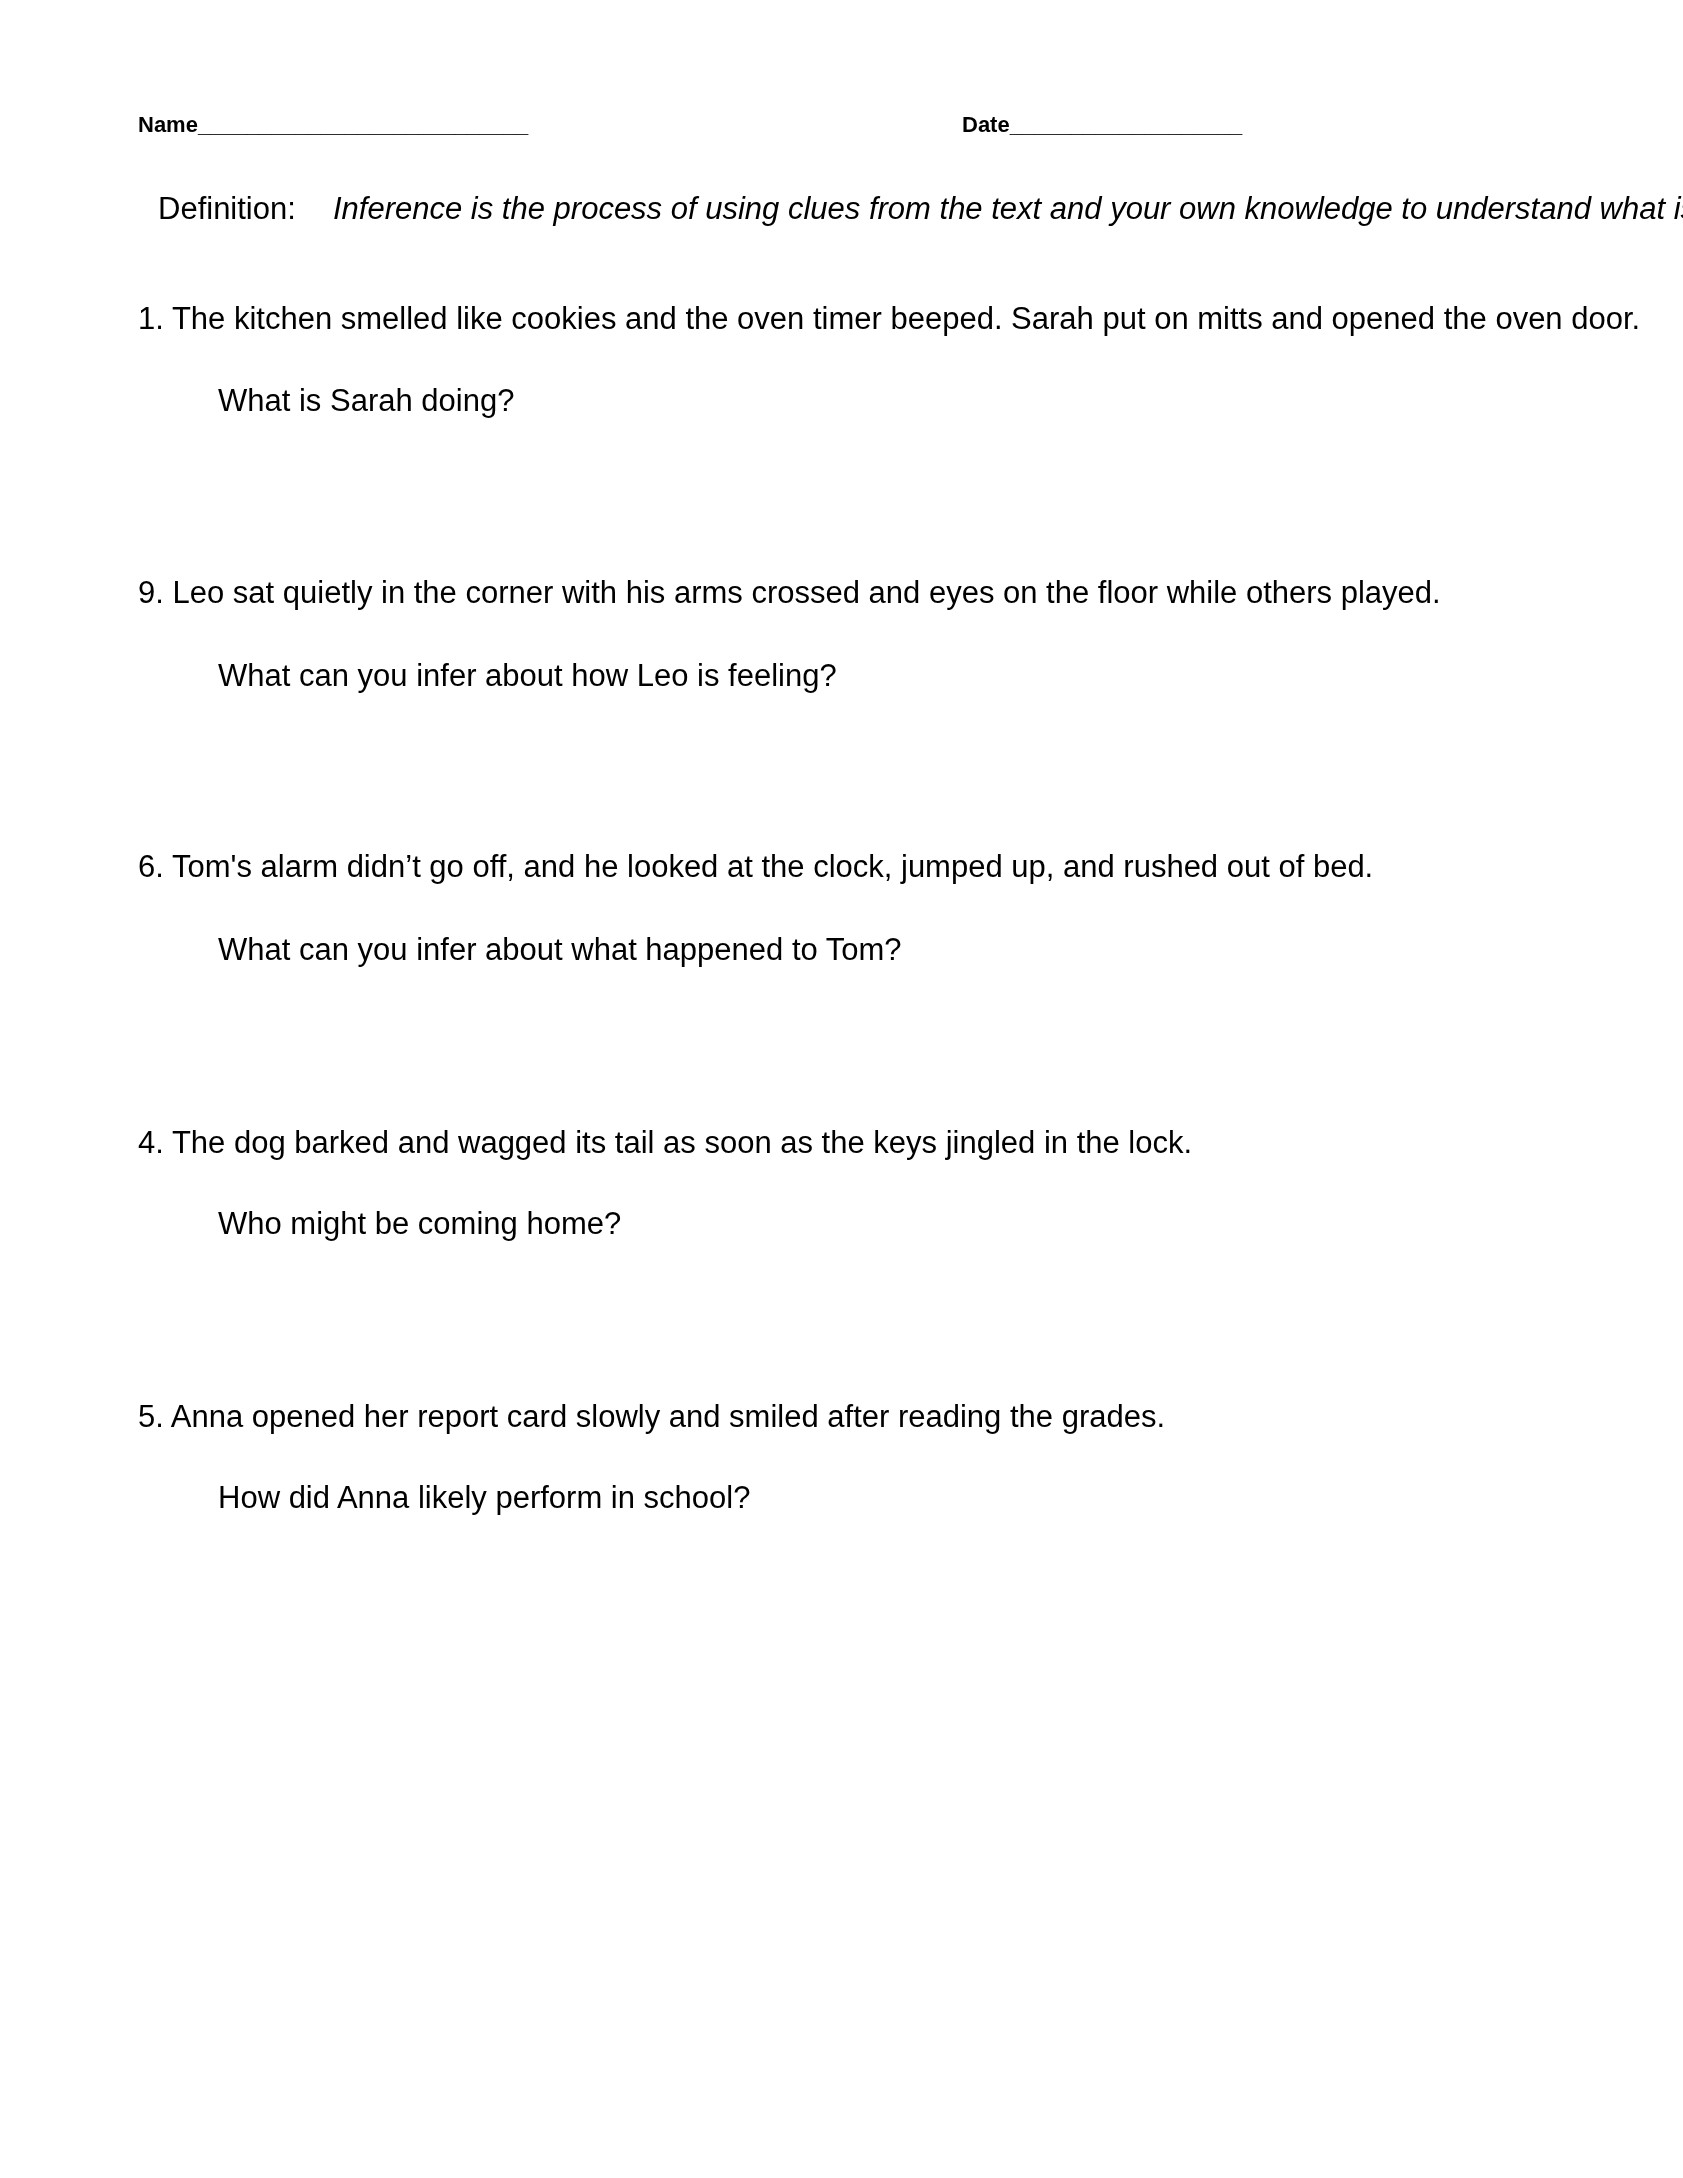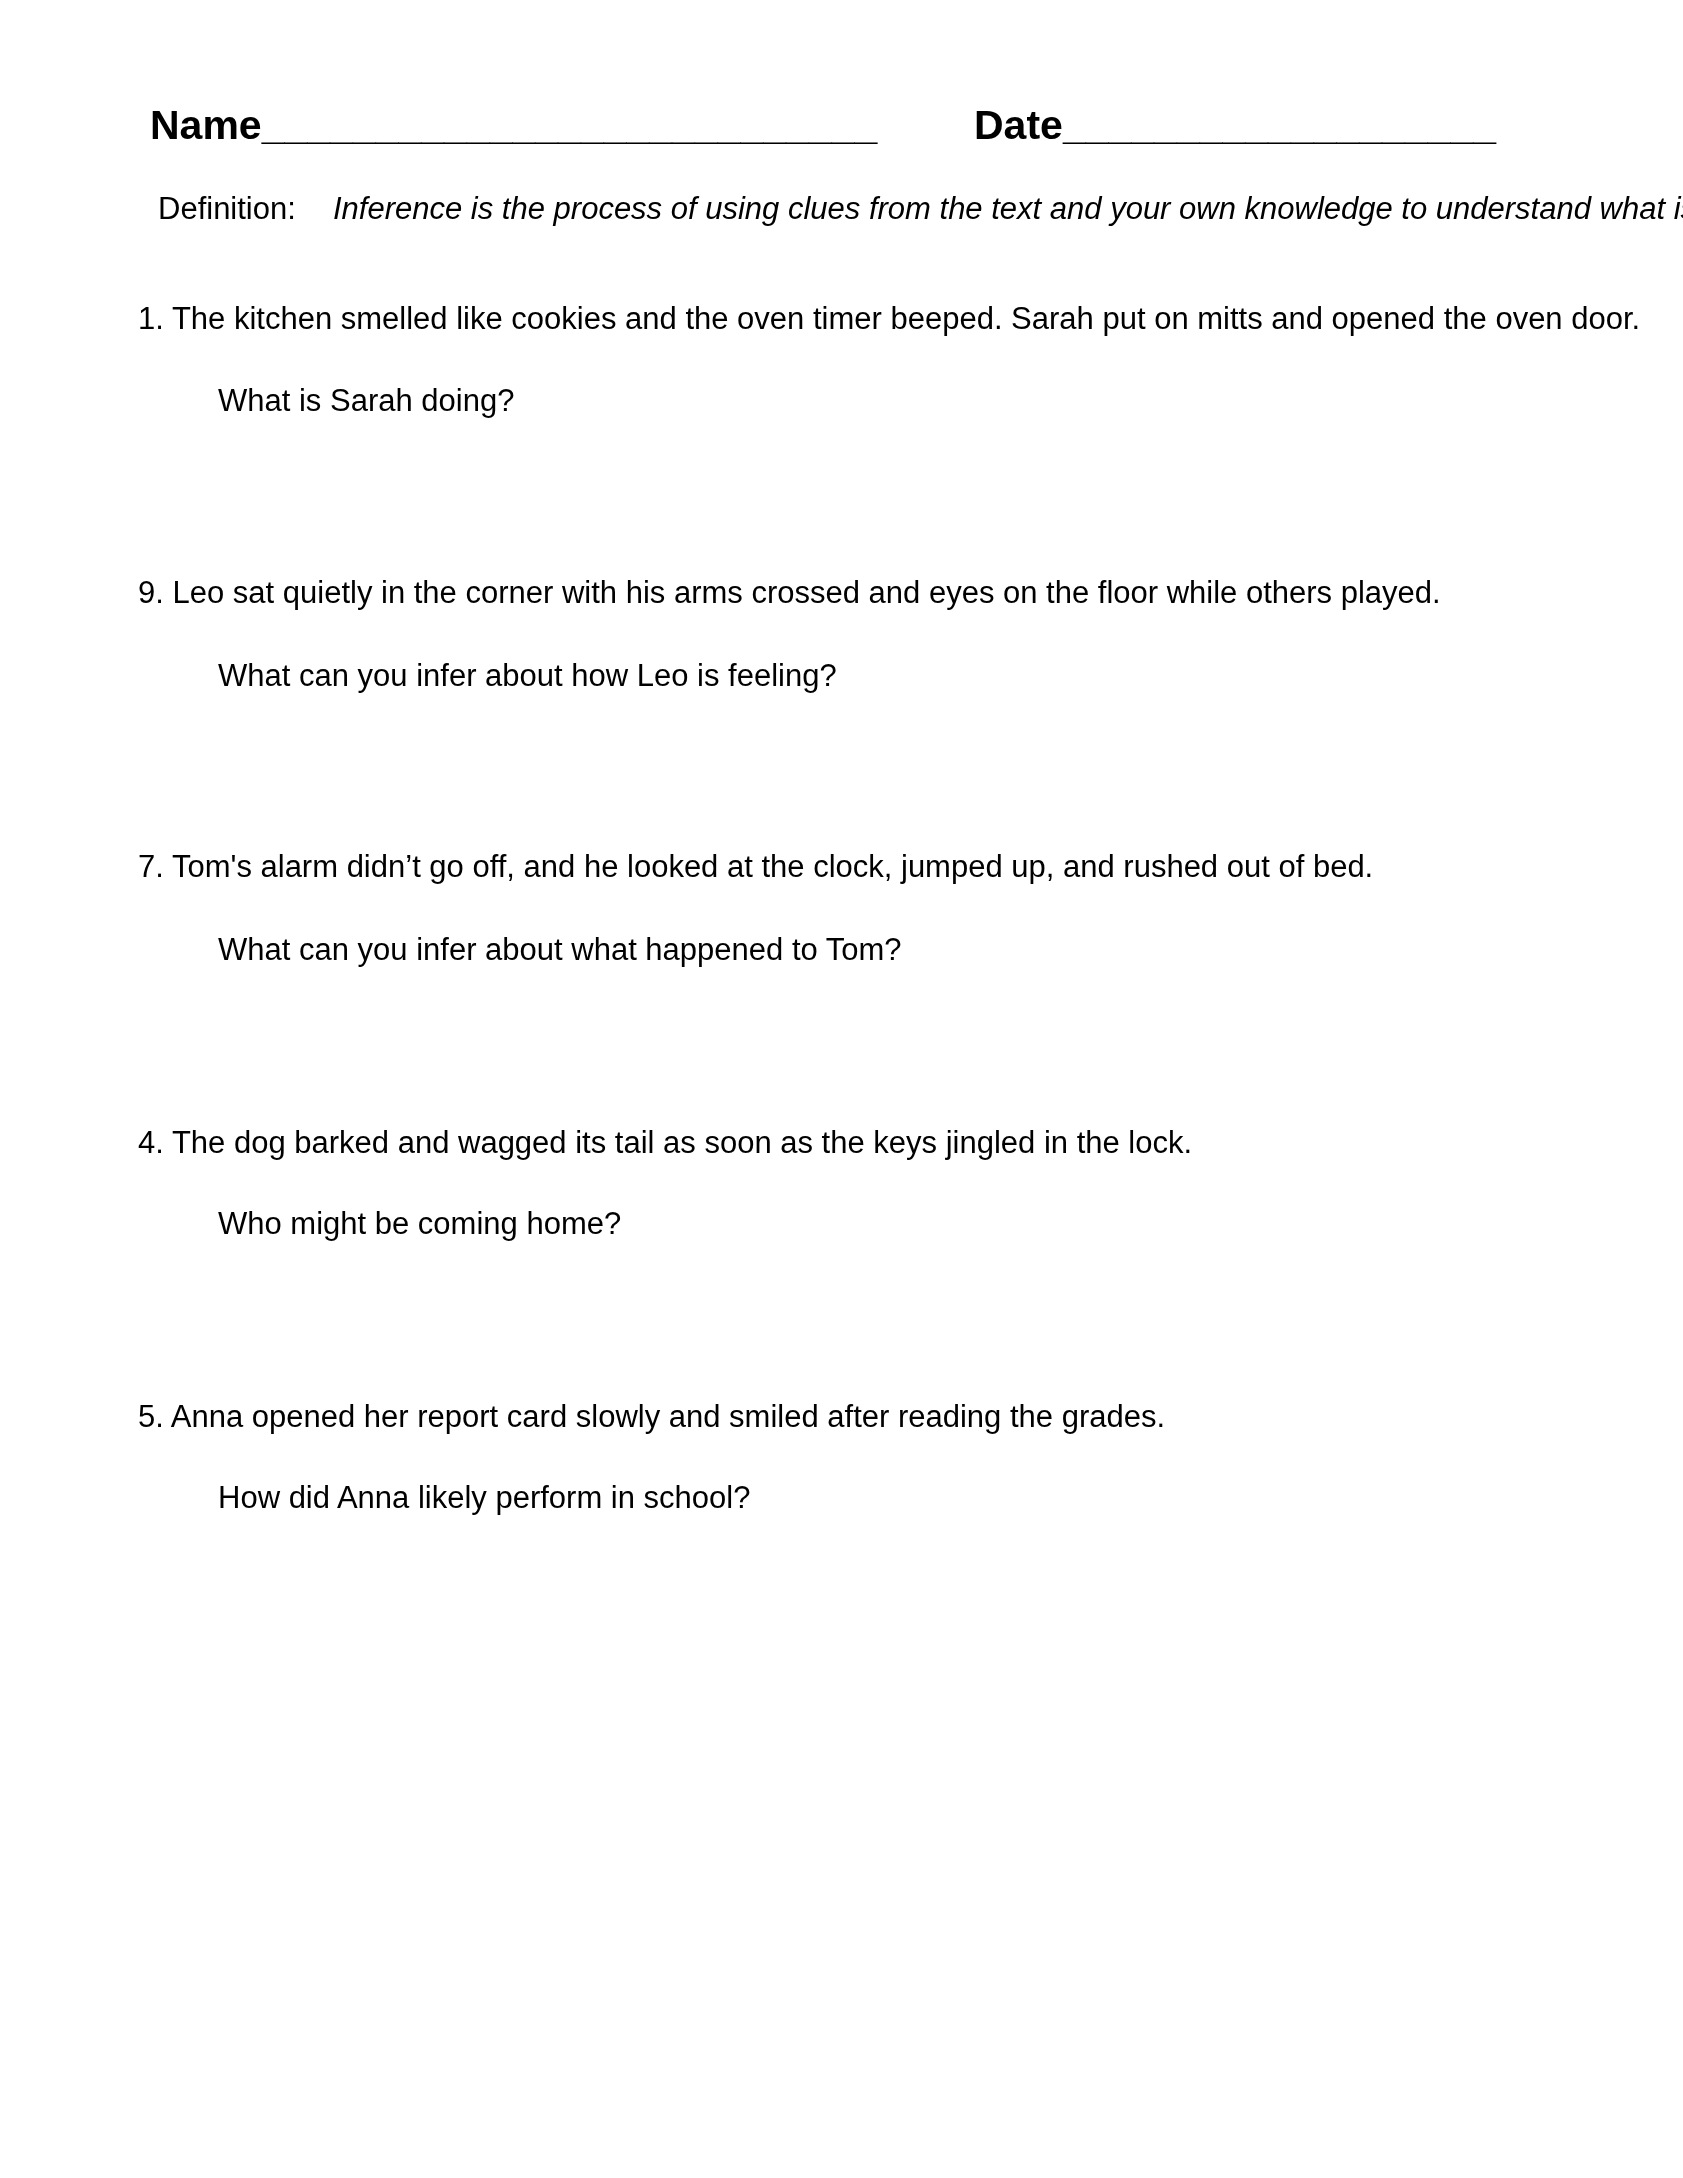--- a/index.html
+++ b/index.html
@@ -14,21 +14,21 @@
       overflow: hidden;
       font-family: "Liberation Sans", sans-serif;
       color: #000000;
     }
     .line {
       position: absolute;
       white-space: nowrap;
       font-size: 31px;
       line-height: 36px;
     }
-    .bold { font-weight: bold; font-size: 41px; margin-left: 12px; }
+    .bold { font-weight: bold; font-size: 22px; }
     .italic { font-style: italic; }
   </style>
 </head>
 <body>
 
 <div>
 
   <div class="line bold" style="left:138px; top:107px;">
     <span>Name</span><span>___________________________</span>
   </div>
@@ -39,21 +39,21 @@
 
   <div class="line" style="left:138px; top:191px;margin-left:20px;">Definition:</div>
   <div class="line italic" style="left:333px; top:191px;">Inference is the process of using clues from the text and your own knowledge to understand what is not directly stated.</div>
 
   <div class="line" style="left:138px; top:301px;">1. The kitchen smelled like cookies and the oven timer beeped. Sarah put on mitts and opened the oven door.</div>
   <div class="line" style="left:218px; top:383px;">What is Sarah doing?</div>
 
   <div class="line" style="left:138px; top:575px;">9. Leo sat quietly in the corner with his arms crossed and eyes on the floor while others played.</div>
   <div class="line" style="left:218px; top:658px;">What can you infer about how Leo is feeling?</div>
 
-  <div class="line" style="left:138px; top:849px;">7. Tom's alarm didn’t go off, and he looked at the clock, jumped up, and rushed out of bed.</div>
+  <div class="line" style="left:138px; top:849px;">6. Tom's alarm didn’t go off, and he looked at the clock, jumped up, and rushed out of bed.</div>
   <div class="line" style="left:218px; top:932px;">What can you infer about what happened to Tom?</div>
 
   <div class="line" style="left:138px; top:1125px;">4. The dog barked and wagged its tail as soon as the keys jingled in the lock.</div>
   <div class="line" style="left:218px; top:1206px;text-align:center;">Who might be coming home?</div>
 
   <div class="line" style="left:138px; top:1399px;text-align:center;">5. Anna opened her report card slowly and smiled after reading the grades.</div>
   <div class="line" style="left:218px; top:1480px;">How did Anna likely perform in school?</div>
 
 </div>
 

